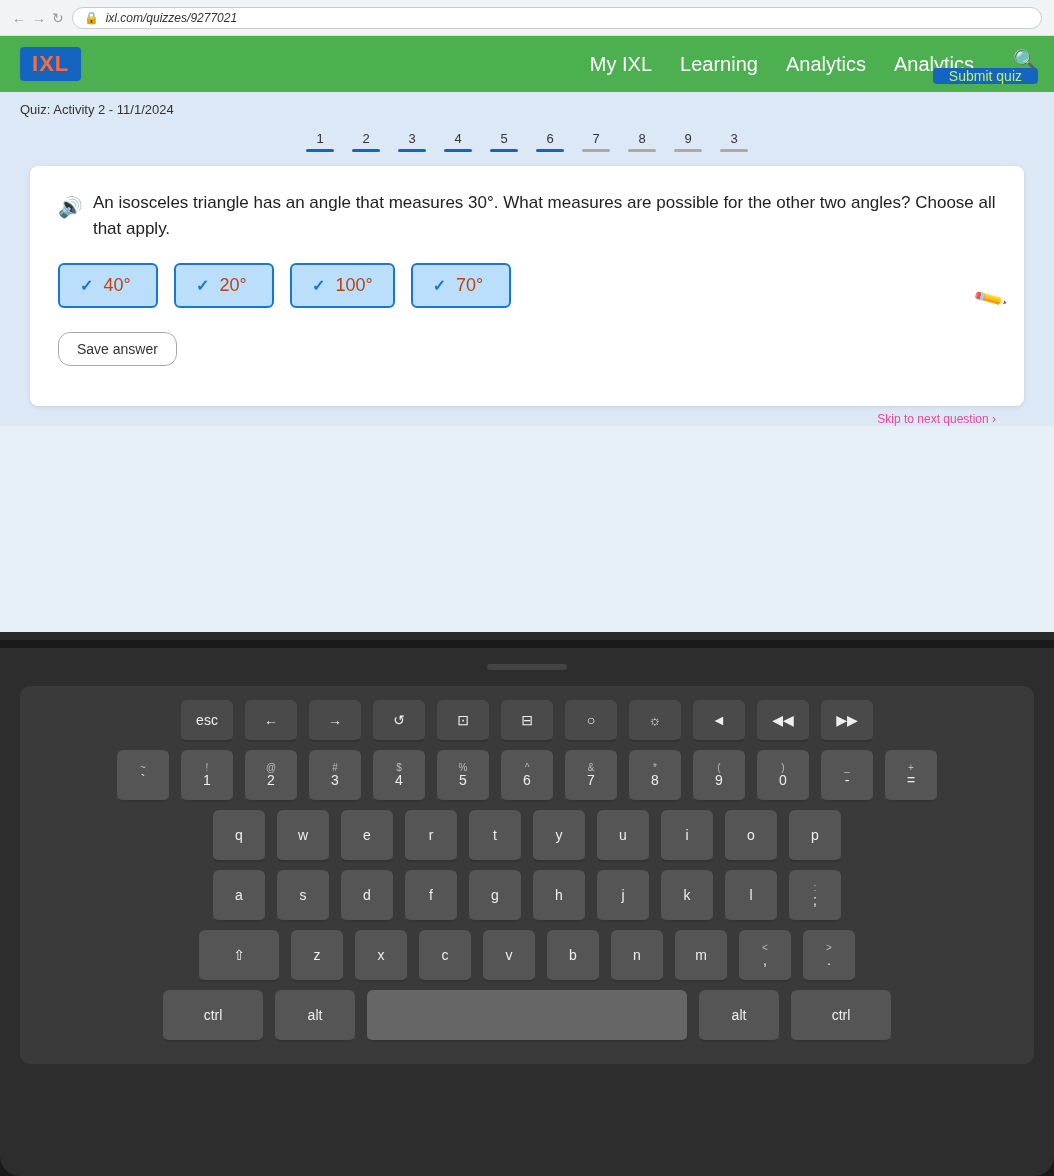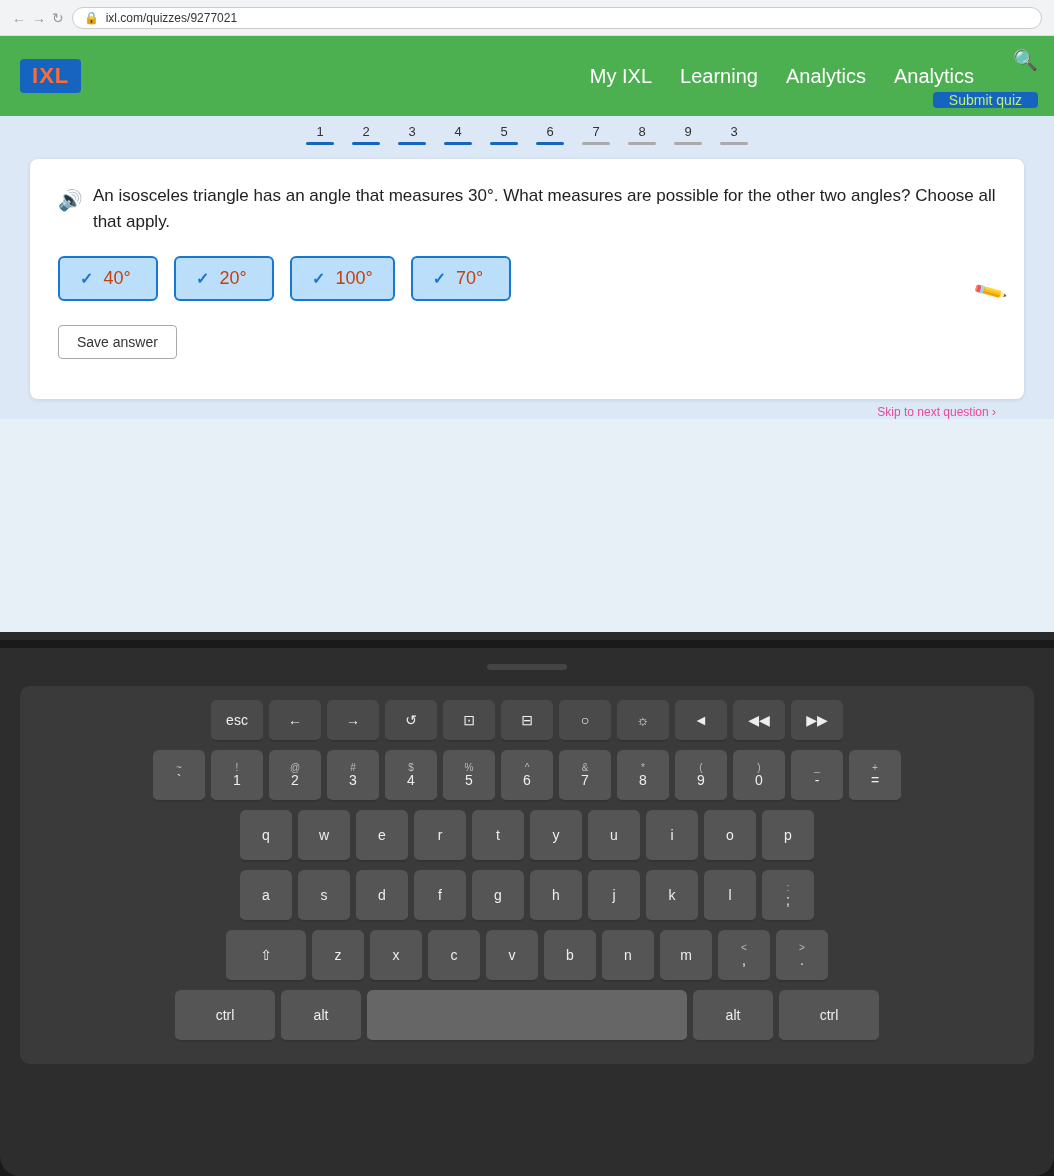--- a/index.html
+++ b/index.html
@@ -46,26 +46,27 @@
       padding: 3px 12px;
       font-size: 12px;
       color: #333;
       display: flex;
       align-items: center;
       gap: 6px;
     }
     .url-text {
       font-size: 12px;
       color: #333;
+      font-style: italic;
     }
 
     
     .ixl-nav {
       background: #4caf50;
-      height: 80px;
+      height: 56px;
       display: flex;
       align-items: center;
       padding: 0 20px;
       position: relative;
     }
     .ixl-logo {
       background: #1565c0;
       color: white;
       font-weight: bold;
       font-size: 22px;
@@ -207,21 +208,21 @@
     .choice-text {
       font-size: 18px;
       color: #c2410c;
     }
 
     
     .save-answer-btn {
       border: 1px solid #aaa;
       background: white;
       padding: 8px 18px;
-      border-radius: 4px;
+      border-radius: 12px;
       font-size: 14px;
       cursor: pointer;
       color: #333;
     }
     .skip-link {
       float: right;
       font-size: 12px;
       color: #ec4899;
       cursor: pointer;
       margin-top: 30px;
@@ -252,21 +253,21 @@
     }
 
     .keyboard {
       background: #3a3a3a;
       border-radius: 10px;
       padding: 14px 16px;
     }
 
     .key-row {
       display: flex;
-      gap: 6px;
+      gap: 12px;
       margin-bottom: 8px;
       justify-content: center;
     }
 
     .key {
       background: #555;
       color: #eee;
       border-radius: 6px;
       display: flex;
       flex-direction: column;
@@ -328,20 +329,21 @@
       <span class="nav-link">My IXL</span>
       <span class="nav-link">Learning</span>
       <span class="nav-link">Analytics</span>
       <span class="nav-link">Analytics</span>
     </div>
     <span class="nav-search">🔍</span>
     <button class="submit-quiz-btn">Submit quiz</button>
   </div>
 
   <div class="quiz-container">
+    <div class="quiz-header">Quiz: Activity 2 - 11/1/2024</div>
 
     <div class="question-numbers">
       <div class="q-num">
           <span class="num">1</span>
           <div class="bar bar-blue"></div>
         </div>
       <div class="q-num">
           <span class="num">2</span>
           <div class="bar bar-blue"></div>
         </div>

